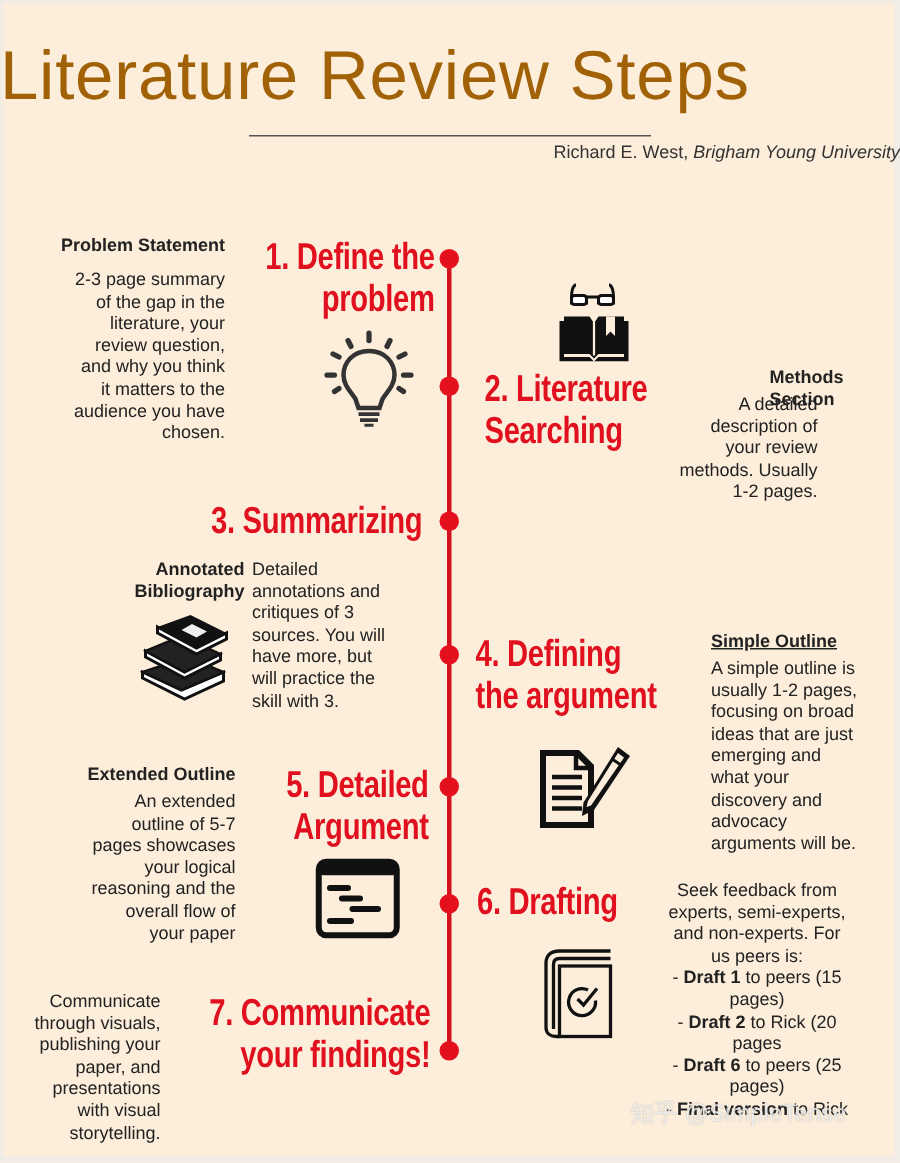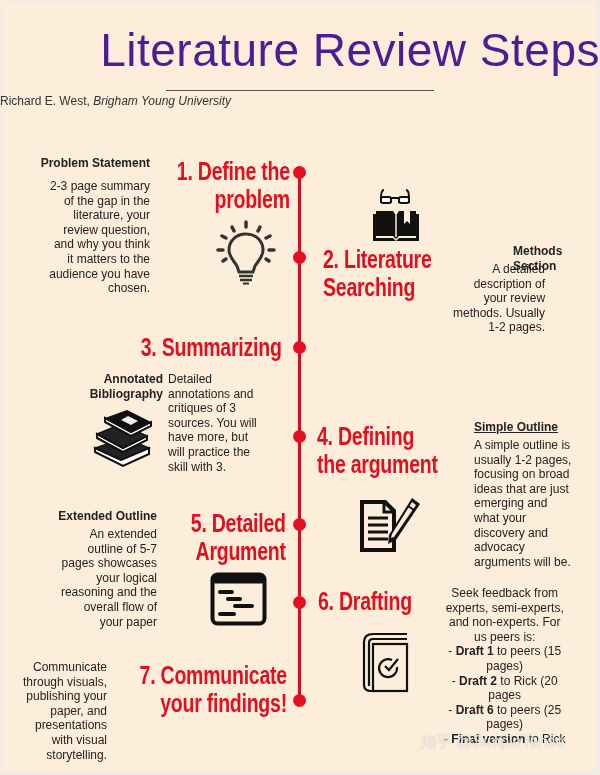--- a/index.html
+++ b/index.html
@@ -1,21 +1,21 @@
 <!DOCTYPE html>
 <html><head>
 <meta charset="utf-8">
 <style>
   html, body { margin:0; padding:0; }
   body { width:600px; height:775px; background:#f1ece6; position:relative; overflow:hidden; }
   .page { position:absolute; left:2px; top:2px; width:594px; height:769px; background:#fdeedb; }
-  .title { position:absolute; left:0; top:22px; width:600px; text-align:right; color:#4c1d95;
+  .title { position:absolute; left:0; top:22px; width:600px; text-align:left; color:#a16207;
     font-family:"Liberation Sans", sans-serif; font-size:46px; font-weight:400; letter-spacing:0.5px; line-height:56px; }
   .rule { position:absolute; left:166px; top:90px; width:268px; height:1px; background:#555; }
-  .byline { position:absolute; left:0; top:94px; width:600px; text-align:left; font-family:"Liberation Sans", sans-serif;
+  .byline { position:absolute; left:0; top:94px; width:600px; text-align:right; font-family:"Liberation Sans", sans-serif;
     font-size:12px; color:#333; }
   .byline i { font-style:italic; }
   .timeline { position:absolute; left:298px; top:172px; width:3px; height:530px; background:#d3121f; }
   .dot { position:absolute; width:13px; height:13px; border-radius:50%; background:#e5101e; left:293px; }
   .step { position:absolute; color:#e0101f; font-family:"Liberation Sans", sans-serif; font-weight:700;
     font-size:25px; line-height:28px; transform:scaleX(0.78); letter-spacing:-0.3px; white-space:nowrap; }
   .step.right-al { text-align:right; transform-origin:right top; }
   .step.left-al { text-align:left; transform-origin:left top; }
   .head { position:absolute; font-family:"Liberation Sans", sans-serif; font-weight:700; font-size:12px; color:#222; line-height:15px; }
   .body { position:absolute; font-family:"Liberation Sans", sans-serif; font-size:12px; color:#222; line-height:14.6px; }

